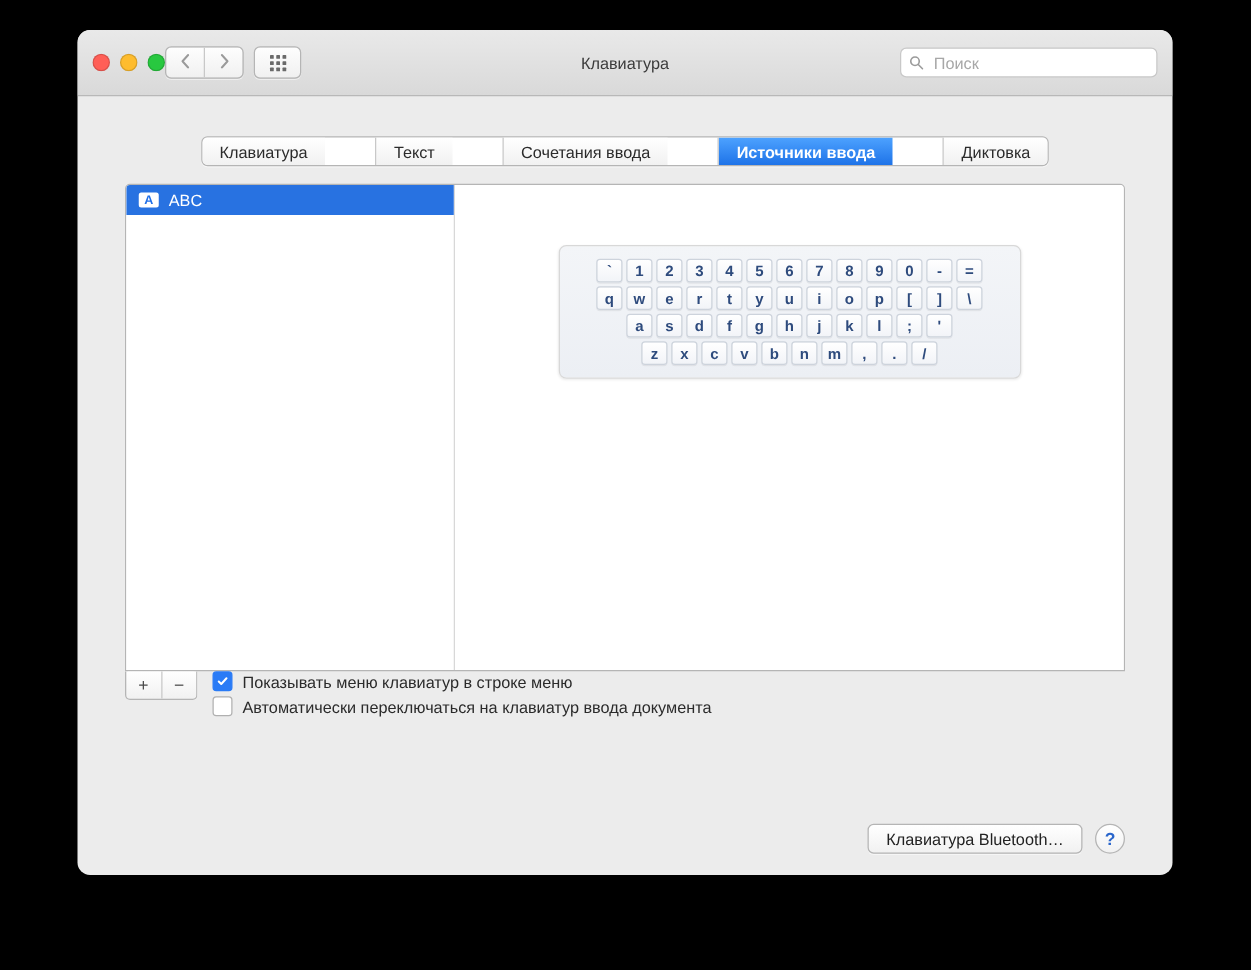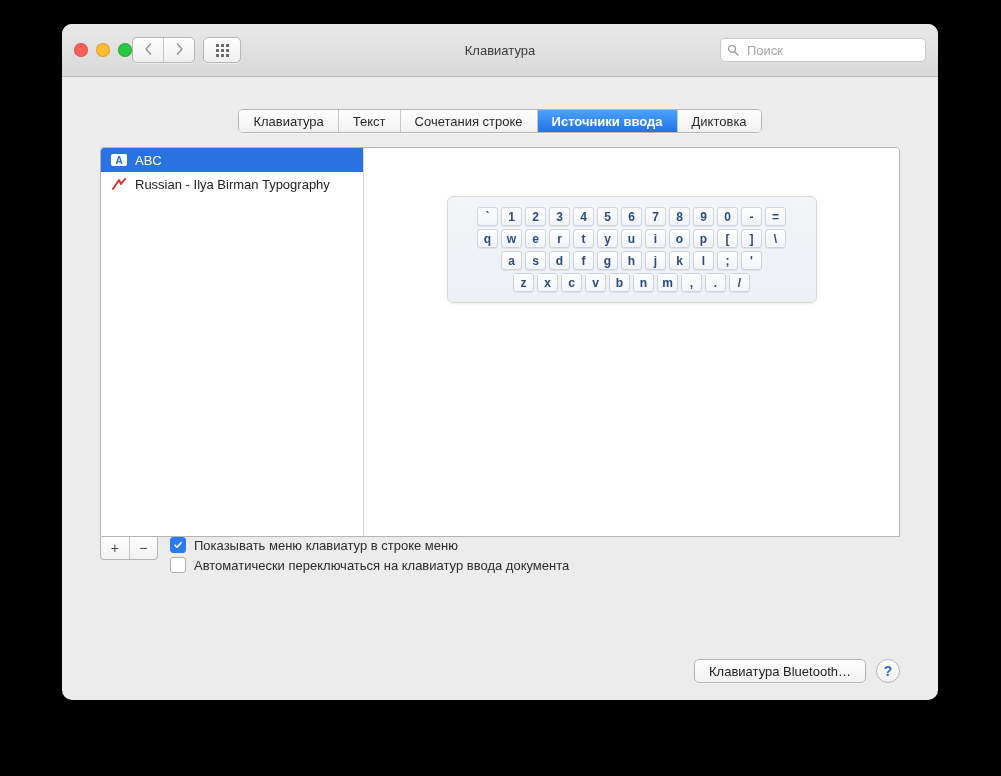--- a/index.html
+++ b/index.html
@@ -109,21 +109,21 @@
     height: 22px;
     box-shadow: 0 1px 0 rgba(255,255,255,0.5);
   }
   .tabs .tab {
     padding: 0 14px;
     display: flex; align-items: center;
     font-size: 13px; color: #2b2b2b;
     background: linear-gradient(#ffffff, #f1f1f1);
     cursor: default;
   }
-  .tabs .tab + .tab { border-left: 1px solid #c8c8c8; }
+  .tabs .tab + .tab { border-left: 1px solid #c8c8c8; margin-left: 40px; }
   .tabs .tab.active {
     background: linear-gradient(#4da2ff, #1e73e8);
     color: #fff;
     font-weight: bold;
   }
 
   .pane-row {
     margin-top: 14px;
     display: flex;
     height: 388px;
@@ -324,39 +324,31 @@
     </div>
   </div>
 
   <div class="window-title">Клавиатура</div>
 
   <div class="content">
 
     <div class="tabs">
       <div class="tab">Клавиатура</div>
       <div class="tab">Текст</div>
-      <div class="tab">Сочетания строке</div>
+      <div class="tab">Сочетания ввода</div>
       <div class="tab active">Источники ввода</div>
       <div class="tab">Диктовка</div>
     </div>
 
     <div class="pane-row">
       <div class="pane-left">
         <div class="source-list">
           <div class="source-row selected">
             <span class="flag abc">A</span>
             <span>ABC</span>
-          </div>
-          <div class="source-row">
-            <span class="birman-icon red">
-              <svg width="14" height="12" viewBox="0 0 14 12">
-                  <path d="M1 11 L7 2 L9 6 L13 1" fill="none" stroke="#d7342a" stroke-width="2" stroke-linecap="round" stroke-linejoin="round"></path>
-                </svg>
-            </span>
-            <span>Russian - Ilya Birman Typography</span>
           </div>
         </div>
       </div>
 
       <div class="pane-right">
         <div class="keyboard">
           <div class="krow">
             <span class="key k1">`</span>
             <span class="key k1">1</span>
             <span class="key k1">2</span>

